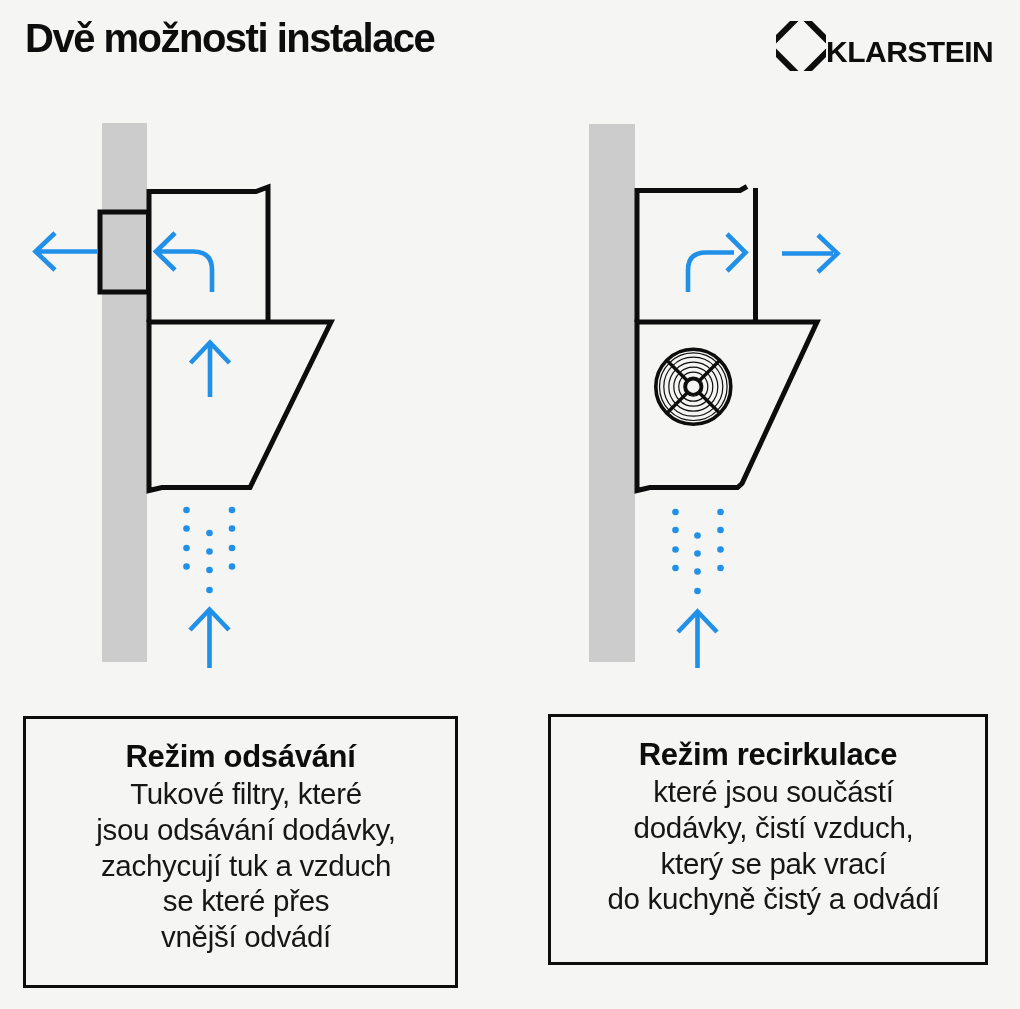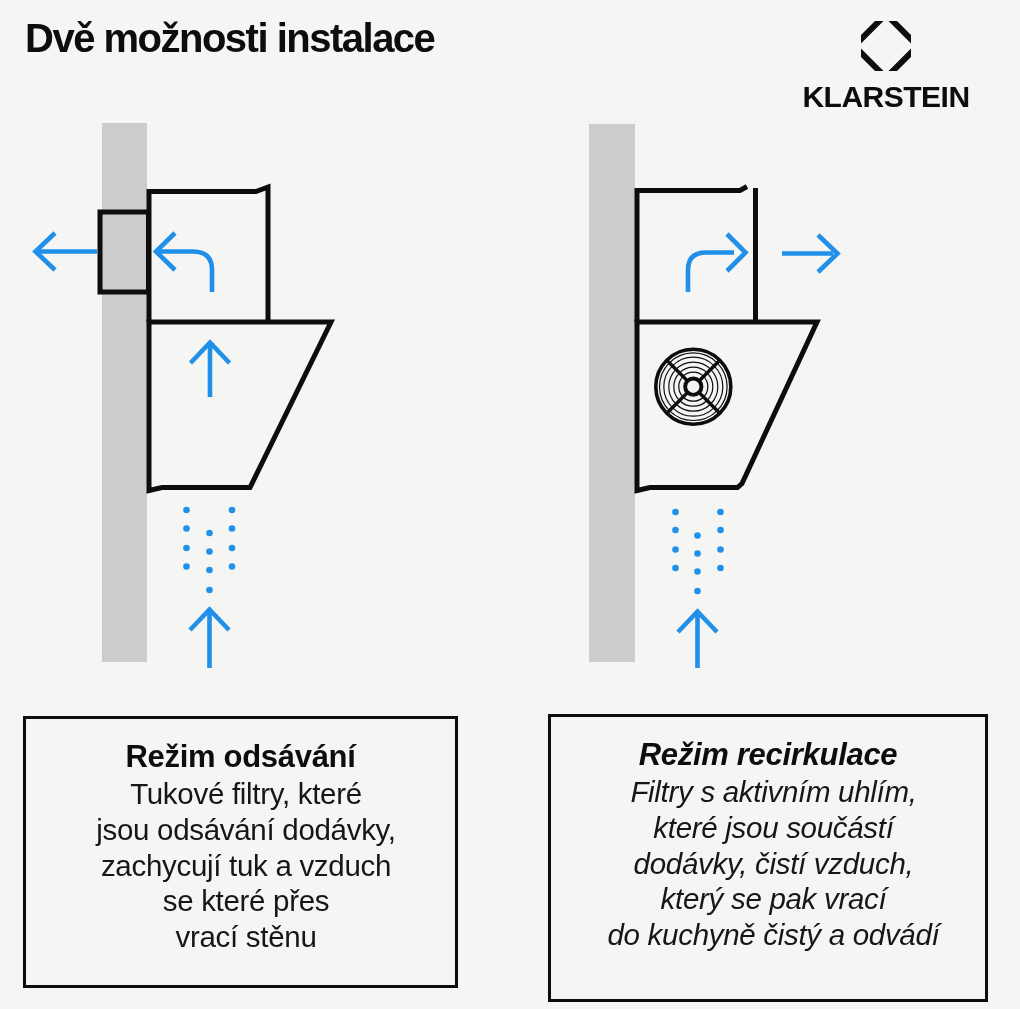--- a/index.html
+++ b/index.html
@@ -18,39 +18,39 @@
     overflow:hidden;
   }
   .canvas{position:absolute;inset:0;}
   .page-title{
     position:absolute;left:25px;top:16px;
     font-size:40px;line-height:44px;font-weight:700;
     letter-spacing:-1.5px;color:var(--ink);white-space:nowrap;
   }
   .brand{
     position:absolute;left:776px;top:21px;width:220px;
-    display:flex;flex-direction:column;align-items:center;
+    display:flex;align-items:center;
   }
   .brand svg{display:block;}
   .brand-name{
     margin-top:11px;
     font-size:30px;line-height:30px;font-weight:700;
     letter-spacing:-0.5px;color:var(--ink);white-space:nowrap;
   }
   .diagram-svg{position:absolute;left:0;top:0;width:1020px;height:1009px;}
   .caption{
     position:absolute;
     border:3px solid var(--ink);
     text-align:center;
     color:var(--text);
     padding-top:19px;
     letter-spacing:-0.3px;
   }
   .caption.left-box{left:23px;top:716px;width:435px;height:272px;}
-  .caption.right-box{left:548px;top:714px;width:440px;height:288px;font-style:italic;}
+  .caption.right-box{left:548px;top:714px;width:440px;height:251px;}
   .cap-title{font-size:31px;line-height:38px;font-weight:700;color:var(--ink);}
   .cap-line{font-size:29.5px;line-height:35.8px;font-weight:400;padding-left:11px;}
 </style>
 </head>
 <body>
 
 <div class="canvas">
 
   <h1 class="page-title">Dvě možnosti instalace</h1>
 
@@ -133,25 +133,24 @@
       </g>
     </g>
   </svg>
 
   <div class="caption left-box">
     <div class="cap-title">Režim odsávání</div>
     <div class="cap-line">Tukové filtry, které</div>
     <div class="cap-line">jsou odsávání dodávky,</div>
     <div class="cap-line">zachycují tuk a vzduch</div>
     <div class="cap-line">se které přes</div>
-    <div class="cap-line">vrací stěnu</div>
+    <div class="cap-line">vnější odvádí</div>
   </div>
 
   <div class="caption right-box">
     <div class="cap-title">Režim recirkulace</div>
-    <div class="cap-line">Filtry s aktivním uhlím,</div>
     <div class="cap-line">které jsou součástí</div>
     <div class="cap-line">dodávky, čistí vzduch,</div>
     <div class="cap-line">který se pak vrací</div>
     <div class="cap-line">do kuchyně čistý a odvádí</div>
   </div>
 
 </div>
 
 </body></html>

